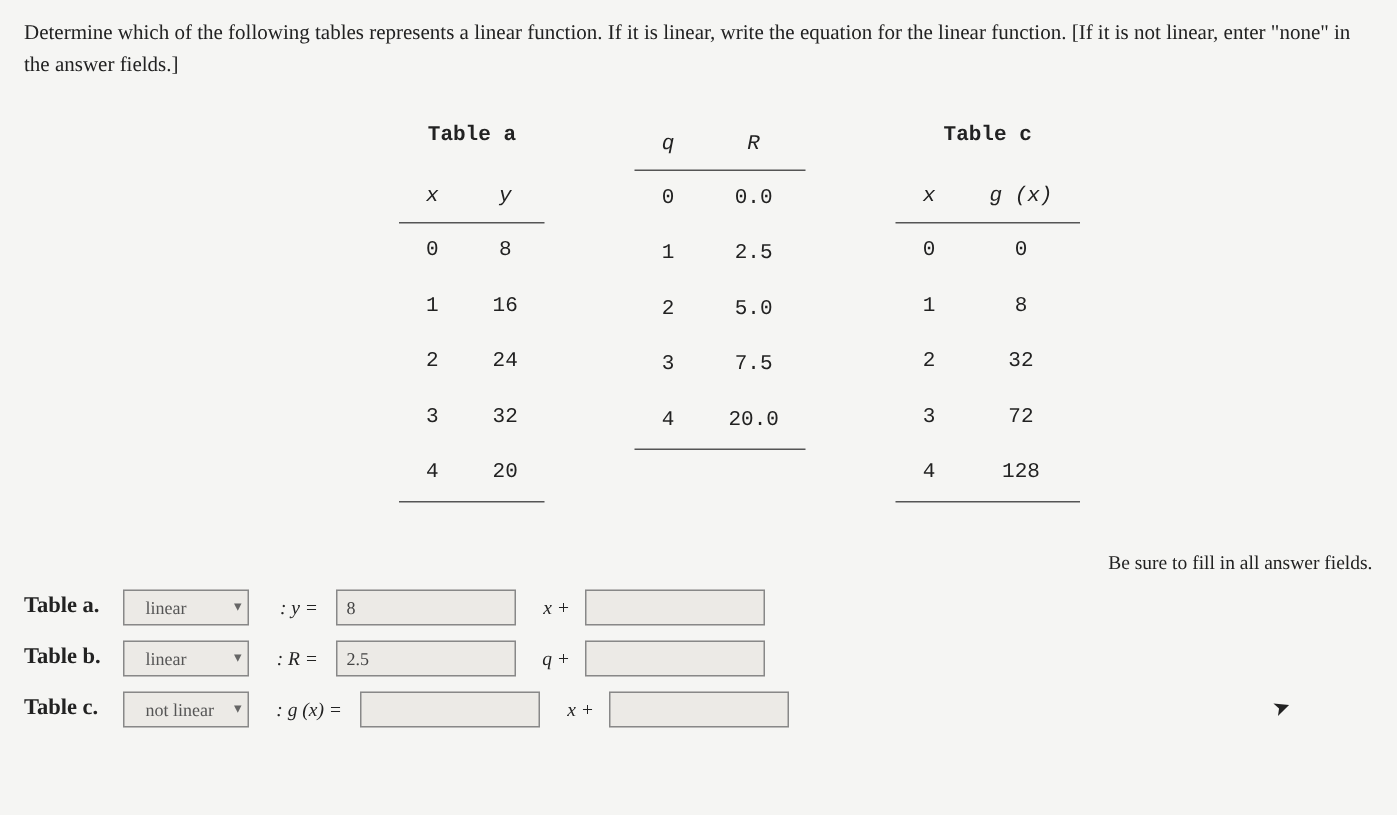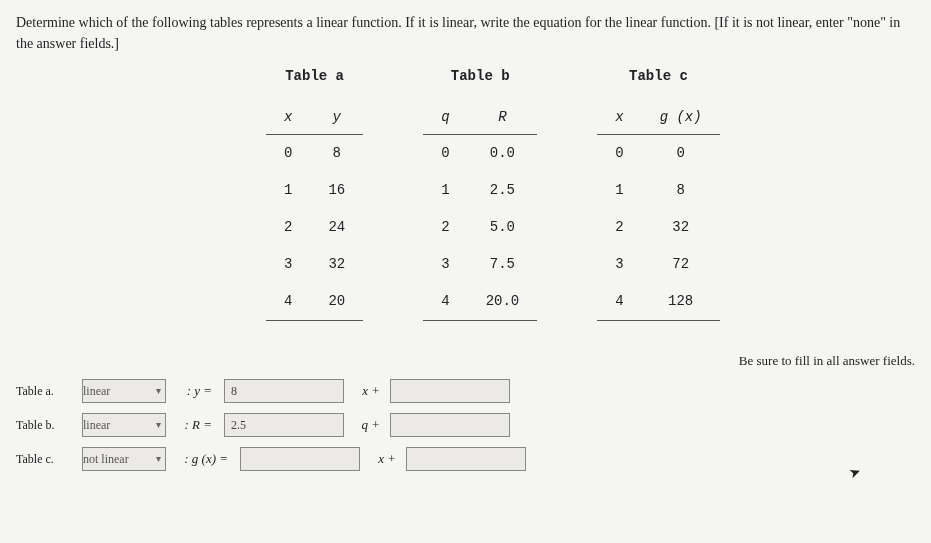--- a/index.html
+++ b/index.html
@@ -5,21 +5,21 @@
     * { box-sizing: border-box; margin: 0; padding: 0; }
     body {
       font-family: Georgia, 'Times New Roman', serif;
       background: #f5f5f3;
       color: #222;
       padding: 12px 16px;
       width: 931px;
       font-size: 14px;
       line-height: 1.5;
     }
-    .question { margin-bottom: 12px; }
+    .question { margin-bottom: 26px; }
     .tables-row {
       display: flex;
       gap: 60px;
       margin-left: 250px;
       margin-bottom: 30px;
       font-family: Liberation Mono, monospace;
     }
     .tbl-block { text-align: center; }
     .tbl-title { font-weight: bold; margin-bottom: 14px; font-size: 14px; }
     .data-table { border-collapse: collapse; }
@@ -36,28 +36,28 @@
       text-align: center;
     }
     .data-table tbody tr:last-child td { border-bottom: 1px solid #555; }
     .answers-note { font-size: 13px; margin-bottom: 8px; text-align: right; }
     .ans-row {
       display: flex;
       align-items: center;
       gap: 8px;
       margin-bottom: 10px;
     }
-    .ans-label { width: 58px; font-weight: normal; font-size: 12px; }
+    .ans-label { width: 58px; font-weight: bold; font-size: 15px; }
     .select-box {
       border: 1px solid #888;
       background: #eceae6;
       height: 24px;
       display: flex;
       align-items: center;
-      padding: 0 4px 0 0;
+      padding: 0 4px 0 14px;
       font-size: 12px;
       width: 84px;
       justify-content: space-between;
       color: #555;
     }
     .chev { font-size: 10px; color: #666; }
     .eq-lbl { font-style: italic; font-size: 13px; padding: 0 4px; text-align:right; width:42px; }
     .input-box {
       border: 1px solid #888;
       background: #eceae6;
@@ -114,21 +114,20 @@
           </tr>
         <tr>
             <td>4</td>
             <td>20</td>
           </tr>
       </tbody>
     </table>
   </div>
 
   <div class="tbl-block">
-    <div class="tbl-title">Table b</div>
     <table class="data-table">
       <thead>
           <tr>
         <th>q</th>
         <th>R</th>
       </tr>
         </thead>
       <tbody>
         <tr>
             <td>0</td>

